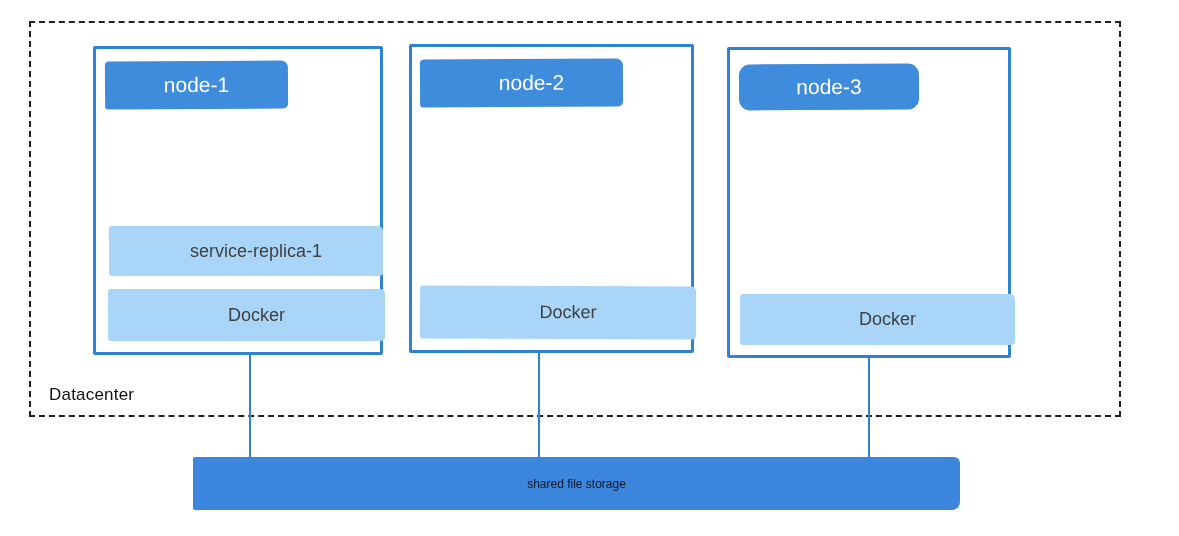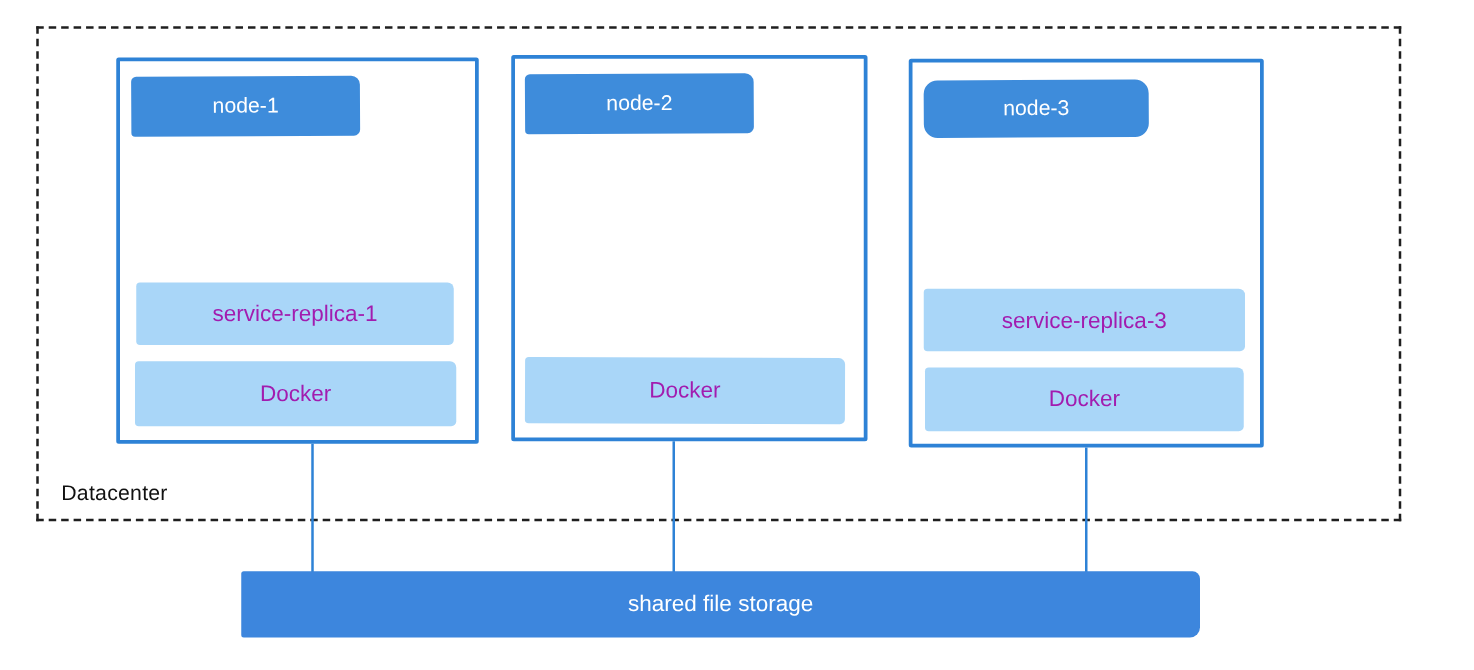--- a/index.html
+++ b/index.html
@@ -45,40 +45,41 @@
     box-sizing: border-box;
   }
   .node1 { left: 93px;  top: 46px; width: 290px; height: 309px; }
   .node2 { left: 409px; top: 44px; width: 285px; height: 309px; }
   .node3 { left: 727px; top: 47px; width: 284px; height: 311px; }
 
   .node-header {
     position: absolute;
     background: var(--accent-blue, #3e8cdb);
     color: #ffffff;
-    font-size: 17px;
+    font-size: 21px;
     display: flex;
     align-items: center;
     justify-content: center;
     border-radius: 4px 7px 5px 3px;
     transform: rotate(-0.3deg);
   }
   .node1 .node-header { left: 9px;  top: 12px; width: 183px; height: 48px; }
-  .node2 .node-header { left: 8px;  top: 12px; width: 183px; height: 48px; }
+  .node2 .node-header { left: 8px;  top: 12px; width: 183px; height: 48px; padding-left: 20px; }
   .node3 .node-header { left: 9px;  top: 14px; width: 180px; height: 46px; border-radius: 11px; }
 
   .bar {
     position: absolute;
     background: var(--light-blue, #a9d6f8);
-    color: #a21caf;
+    color: #404040;
     font-size: 18px;
     display: flex;
     align-items: center;
     justify-content: center;
     border-radius: 3px 5px 4px 3px;
+    padding-left: 20px;
   }
   .node1 .service { left: 13px; top: 177px; width: 254px; height: 50px; }
   .node1 .docker  { left: 12px; top: 240px; width: 257px; height: 52px; }
   .node2 .service { left: 9px;  top: 177px; width: 255px; height: 48px; }
   .node2 .docker  { left: 8px;  top: 239px; width: 256px; height: 53px; transform: rotate(0.2deg); }
   .node3 .service { left: 9px;  top: 181px; width: 257px; height: 50px; }
   .node3 .docker  { left: 10px; top: 244px; width: 255px; height: 51px; }
 
   
   .connector {
@@ -91,22 +92,22 @@
   .c3 { left: 868px; top: 358px; height: 100px; }
 
   
   .storage {
     position: absolute;
     left: 193px;
     top: 457px;
     width: 767px;
     height: 53px;
     background: var(--storage-blue, #3d86dd);
-    color: #ffffff;
-    font-size: 18px;
+    color: #0f172a;
+    font-size: 12px;
     display: flex;
     align-items: center;
     justify-content: center;
     border-radius: 2px 6px 8px 2px;
   }
 </style>
 </head>
 <body>
 
 <div class="canvas">
@@ -121,21 +122,20 @@
     <div class="bar docker">Docker</div>
   </div>
 
   <div class="node node2">
     <div class="node-header">node-2</div>
     <div class="bar docker">Docker</div>
   </div>
 
   <div class="node node3">
     <div class="node-header">node-3</div>
-    <div class="bar service">service-replica-3</div>
     <div class="bar docker">Docker</div>
   </div>
 
   <div class="connector c1"></div>
   <div class="connector c2"></div>
   <div class="connector c3"></div>
 
   <div class="storage">shared file storage</div>
 
 </div>

